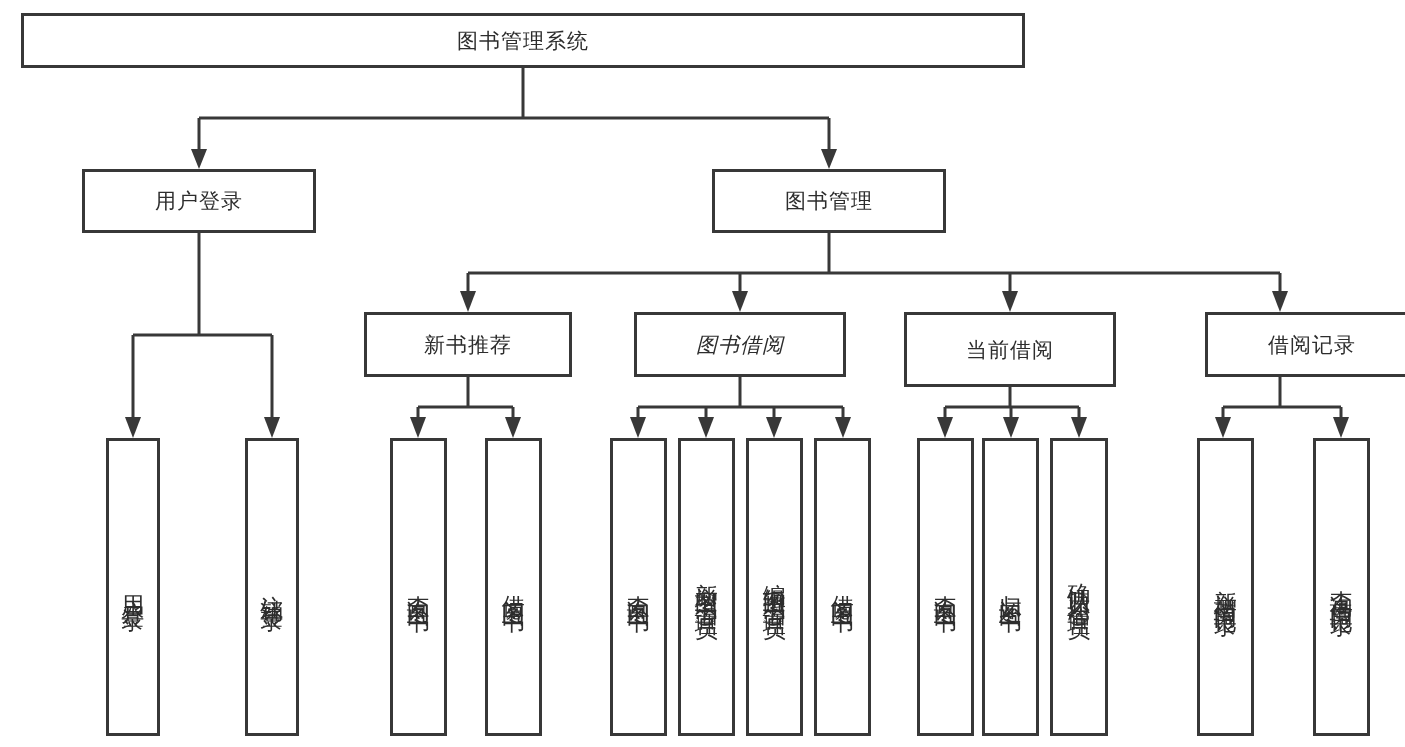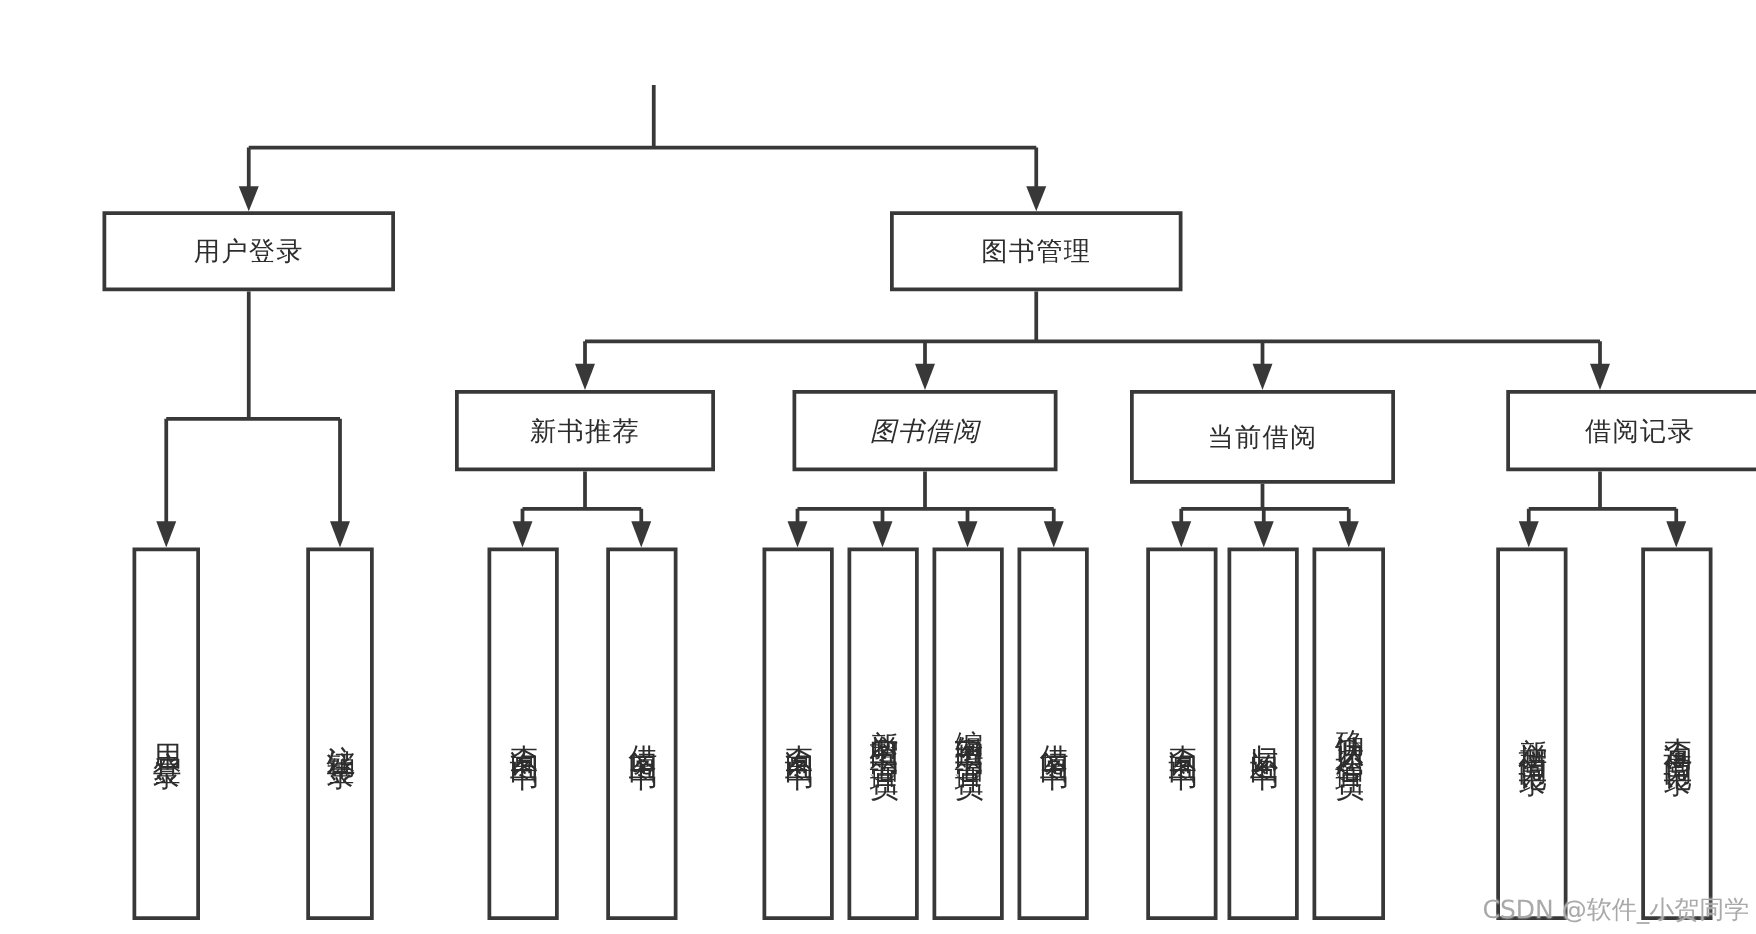--- a/index.html
+++ b/index.html
@@ -83,20 +83,23 @@
     <path d="M1010 377 V407 M945 407 H1079 M945 407 V418 M1011 407 V418 M1079 407 V418"></path>
     <polygon points="937,417 953,417 945,438"></polygon>
     <polygon points="1003,417 1019,417 1011,438"></polygon>
     <polygon points="1071,417 1087,417 1079,438"></polygon>
 
     <path d="M1280 377 V407 M1223 407 H1341 M1223 407 V418 M1341 407 V418"></path>
     <polygon points="1215,417 1231,417 1223,438"></polygon>
     <polygon points="1333,417 1349,417 1341,438"></polygon>
   </svg>
 
+  <div class="box" style="left:21px;top:13px;width:1004px;height:55px;">
+    <span class="root-label">图书管理系统</span>
+  </div>
 
   <div class="box" style="left:82px;top:169px;width:234px;height:64px;">
     <span class="h-label">用户登录</span>
   </div>
   <div class="box" style="left:364px;top:312px;width:208px;height:65px;">
     <span class="h-label">新书推荐</span>
   </div>
 
   <div class="box" style="left:712px;top:169px;width:234px;height:64px;">
     <span class="h-label">图书管理</span>
@@ -148,14 +151,13 @@
     <span class="v-label">确认归还（管理员）</span>
   </div>
 
   <div class="box" style="left:1197px;top:438px;width:57px;height:298px;">
     <span class="v-label">新增借阅记录</span>
   </div>
   <div class="box" style="left:1313px;top:438px;width:57px;height:298px;">
     <span class="v-label">查询借阅记录</span>
   </div>
 
-  <div class="watermark">CSDN @软件_小贺同学</div>
 </div>
 
 </body></html>

